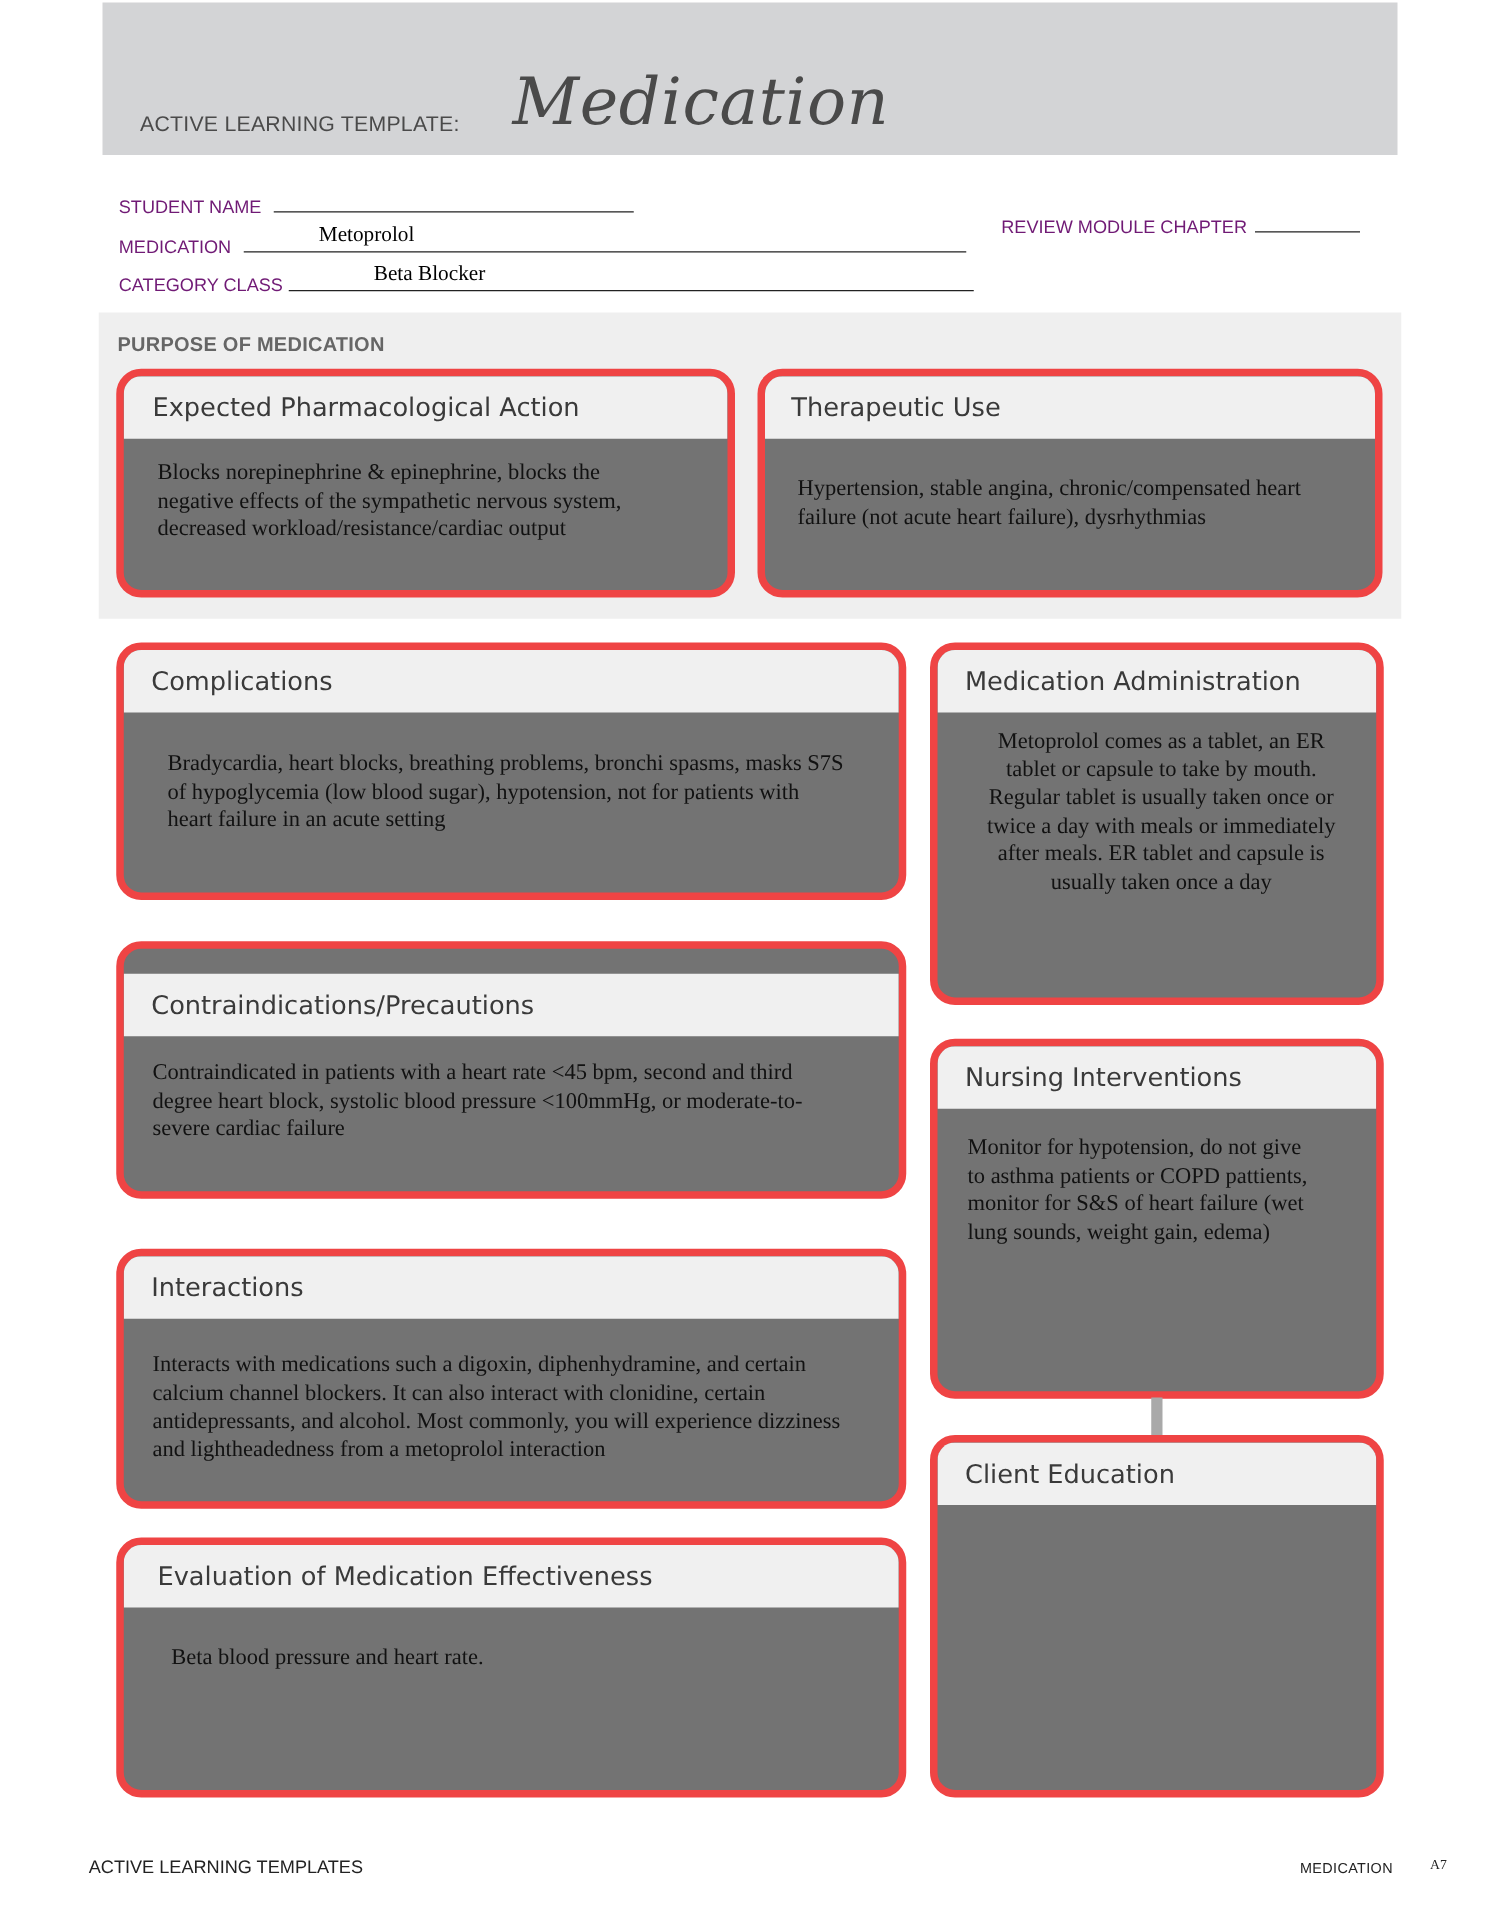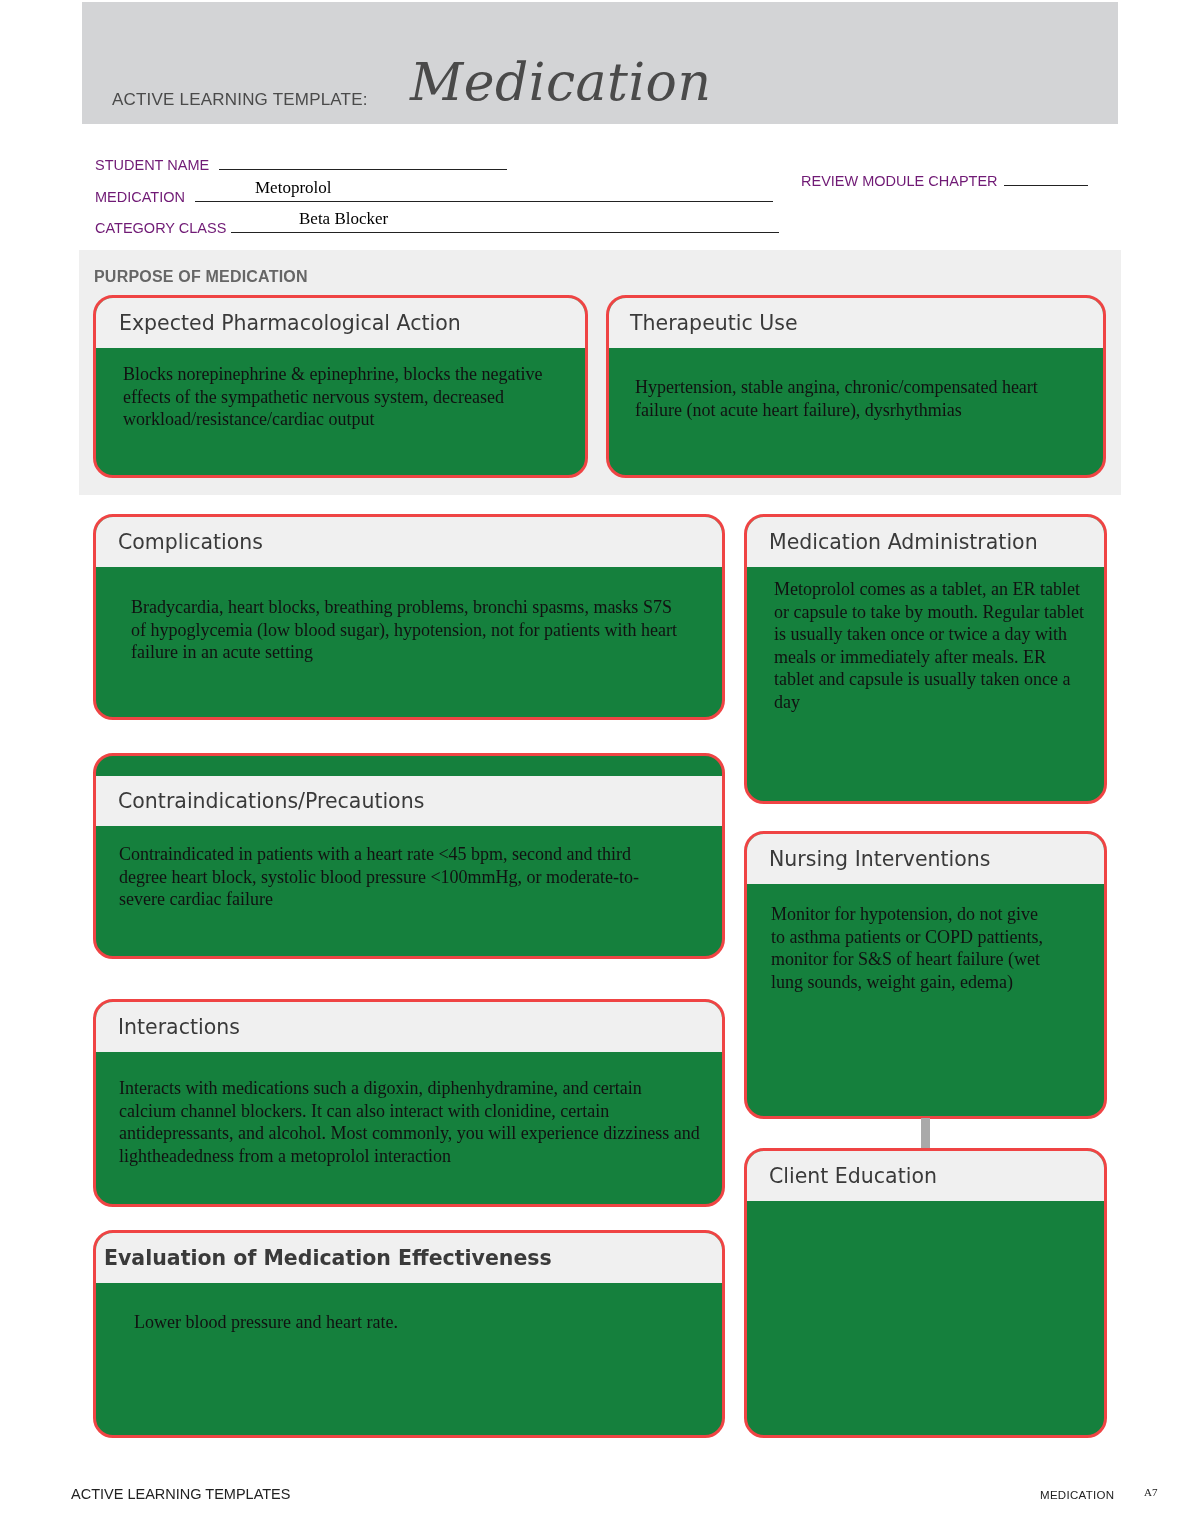--- a/index.html
+++ b/index.html
@@ -10,21 +10,21 @@
   .header-title { position: absolute; left: 410px; top: 52px; font-family: "DejaVu Serif", serif; font-style: italic; font-size: 52px; color: #4a4a4a; letter-spacing: 0.5px; }
 
   .field-row { position: absolute; font-size: 14.5px; color: #701a75; font-family: "Liberation Sans", sans-serif; white-space: nowrap; }
   .field-label { display: inline-block; }
   .field-line { display: inline-block; border-bottom: 1.5px solid #222; height: 12px; vertical-align: baseline; }
   .handwritten { position: absolute; font-family: "Liberation Serif", serif; font-size: 17px; color: #000000; }
 
   .purpose-band { position: absolute; left: 79px; top: 250px; width: 1042px; height: 245px; background: #efefef; }
   .purpose-heading { position: absolute; left: 94px; top: 268px; font-size: 16px; font-weight: bold; color: #666; letter-spacing: 0.2px; }
 
-  .box { position: absolute; background: #15803d; border: 3px solid #ef4444; border-radius: 20px; overflow: hidden; box-sizing: border-box; }
+  .box { position: absolute; background: #737373; border: 6px solid #ef4444; border-radius: 20px; overflow: hidden; box-sizing: border-box; }
   .box-head { background: #f0f0f0; height: 50px; padding-left: 20px; box-sizing: border-box; display: flex; align-items: center; font-family: "DejaVu Sans", sans-serif; font-size: 20.5px; color: #3a3a3a; }
   .box-body { font-family: "Liberation Serif", serif; font-size: 18px; line-height: 22.5px; color: #111; }
 
   .connector { position: absolute; background: #a9a9a9; }
 
   .footer-left { position: absolute; left: 71px; top: 1486px; font-size: 14.5px; color: #222; }
   .footer-right { position: absolute; left: 1040px; top: 1489px; font-size: 11.5px; color: #222; letter-spacing: 0.3px; }
   .footer-page { position: absolute; left: 1144px; top: 1486px; font-size: 11px; color: #222; font-family: Liberation Serif, serif; }
 </style>
 </head>
@@ -78,25 +78,25 @@
   <div class="box-head" style="padding-left:22px;margin-top:20px;">Contraindications/Precautions</div>
   <div class="box-body" style="padding:17px 75px 0 23px;">Contraindicated in patients with a heart rate &lt;45 bpm, second and third degree heart block, systolic blood pressure &lt;100mmHg, or moderate-to-severe cardiac failure</div>
 </div>
 
 <div class="box" style="left:93px; top:999px; width:632px; height:208px;">
   <div class="box-head" style="padding-left:22px;">Interactions</div>
   <div class="box-body" style="padding:25px 20px 0 23px;">Interacts with medications such a digoxin, diphenhydramine, and certain calcium channel blockers. It can also interact with clonidine, certain antidepressants, and alcohol. Most commonly, you will experience dizziness and lightheadedness from a metoprolol interaction</div>
 </div>
 
 <div class="box" style="left:93px; top:1230px; width:632px; height:208px;">
-  <div class="box-head" style="padding-left:8px;font-weight:bold;">Evaluation of Medication Effectiveness</div>
-  <div class="box-body" style="padding:28px 40px 0 38px;">Lower blood pressure and heart rate.</div>
+  <div class="box-head" style="padding-left:27px;">Evaluation of Medication Effectiveness</div>
+  <div class="box-body" style="padding:28px 40px 0 38px;">Beta blood pressure and heart rate.</div>
 </div>
 
-<div class="box" style="left:744px; top:514px; width:363px; height:290px;">
+<div class="box" style="left:744px; top:514px; width:363px; height:290px;text-align:center;">
   <div class="box-head" style="padding-left:22px;">Medication Administration</div>
   <div class="box-body" style="padding:11px 20px 0 27px;">Metoprolol comes as a tablet, an ER tablet or capsule to take by mouth. Regular tablet is usually taken once or twice a day with meals or immediately after meals. ER tablet and capsule is usually taken once a day</div>
 </div>
 
 <div class="box" style="left:744px; top:831px; width:363px; height:288px;">
   <div class="box-head" style="padding-left:22px;">Nursing Interventions</div>
   <div class="box-body" style="padding:19px 50px 0 24px;">Monitor for hypotension, do not give to asthma patients or COPD pattients, monitor for S&amp;S of heart failure (wet lung sounds, weight gain, edema)</div>
 </div>
 
 <div class="connector" style="left:921px; top:1118px; width:9px; height:32px;"></div>

